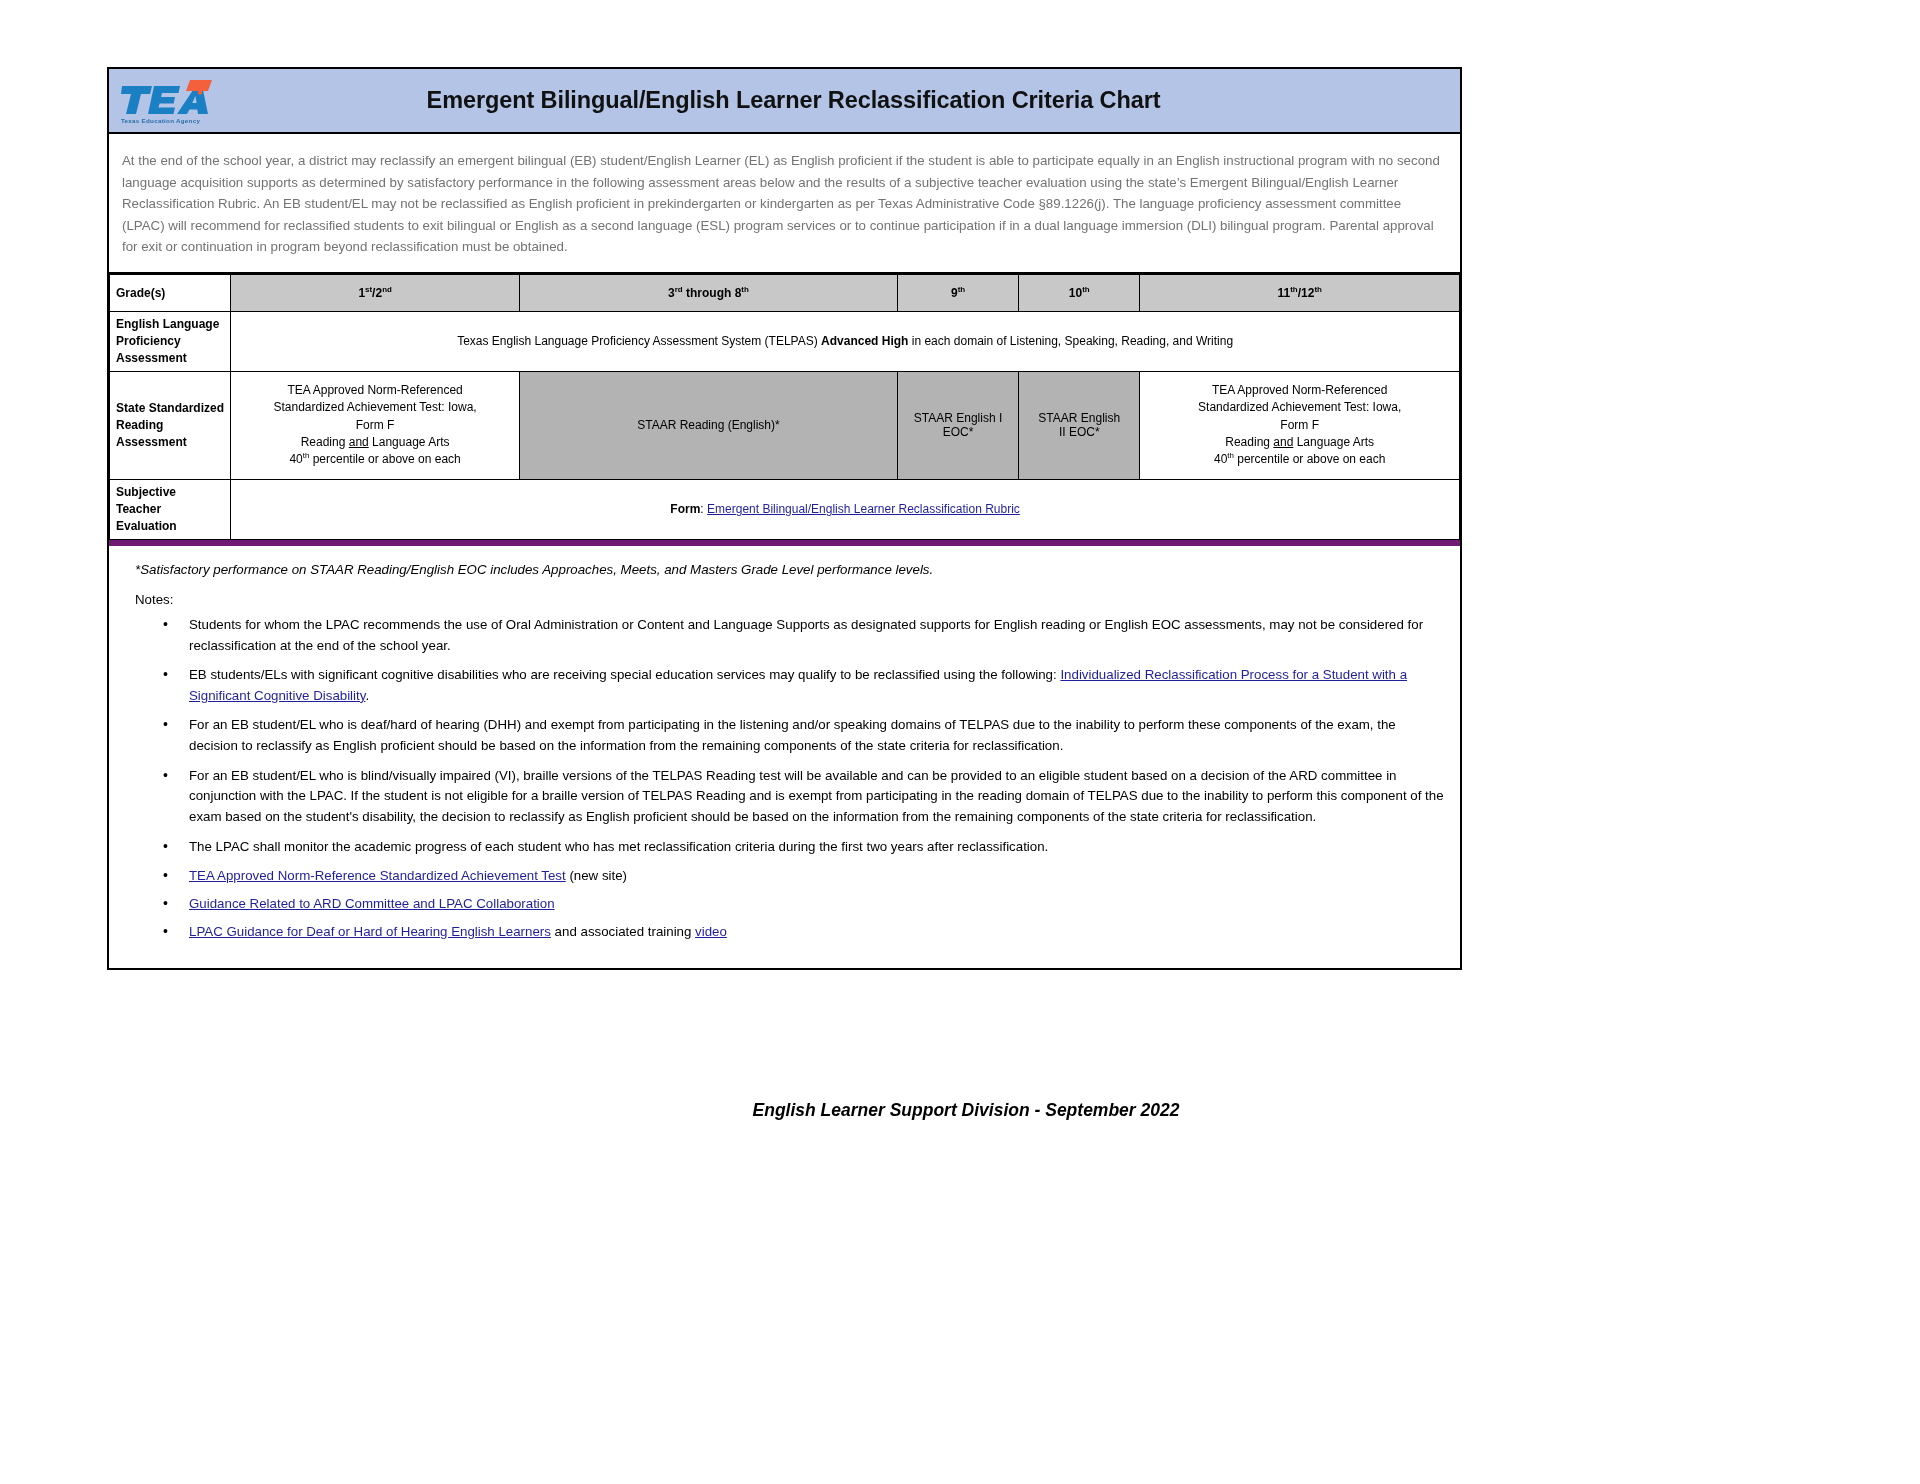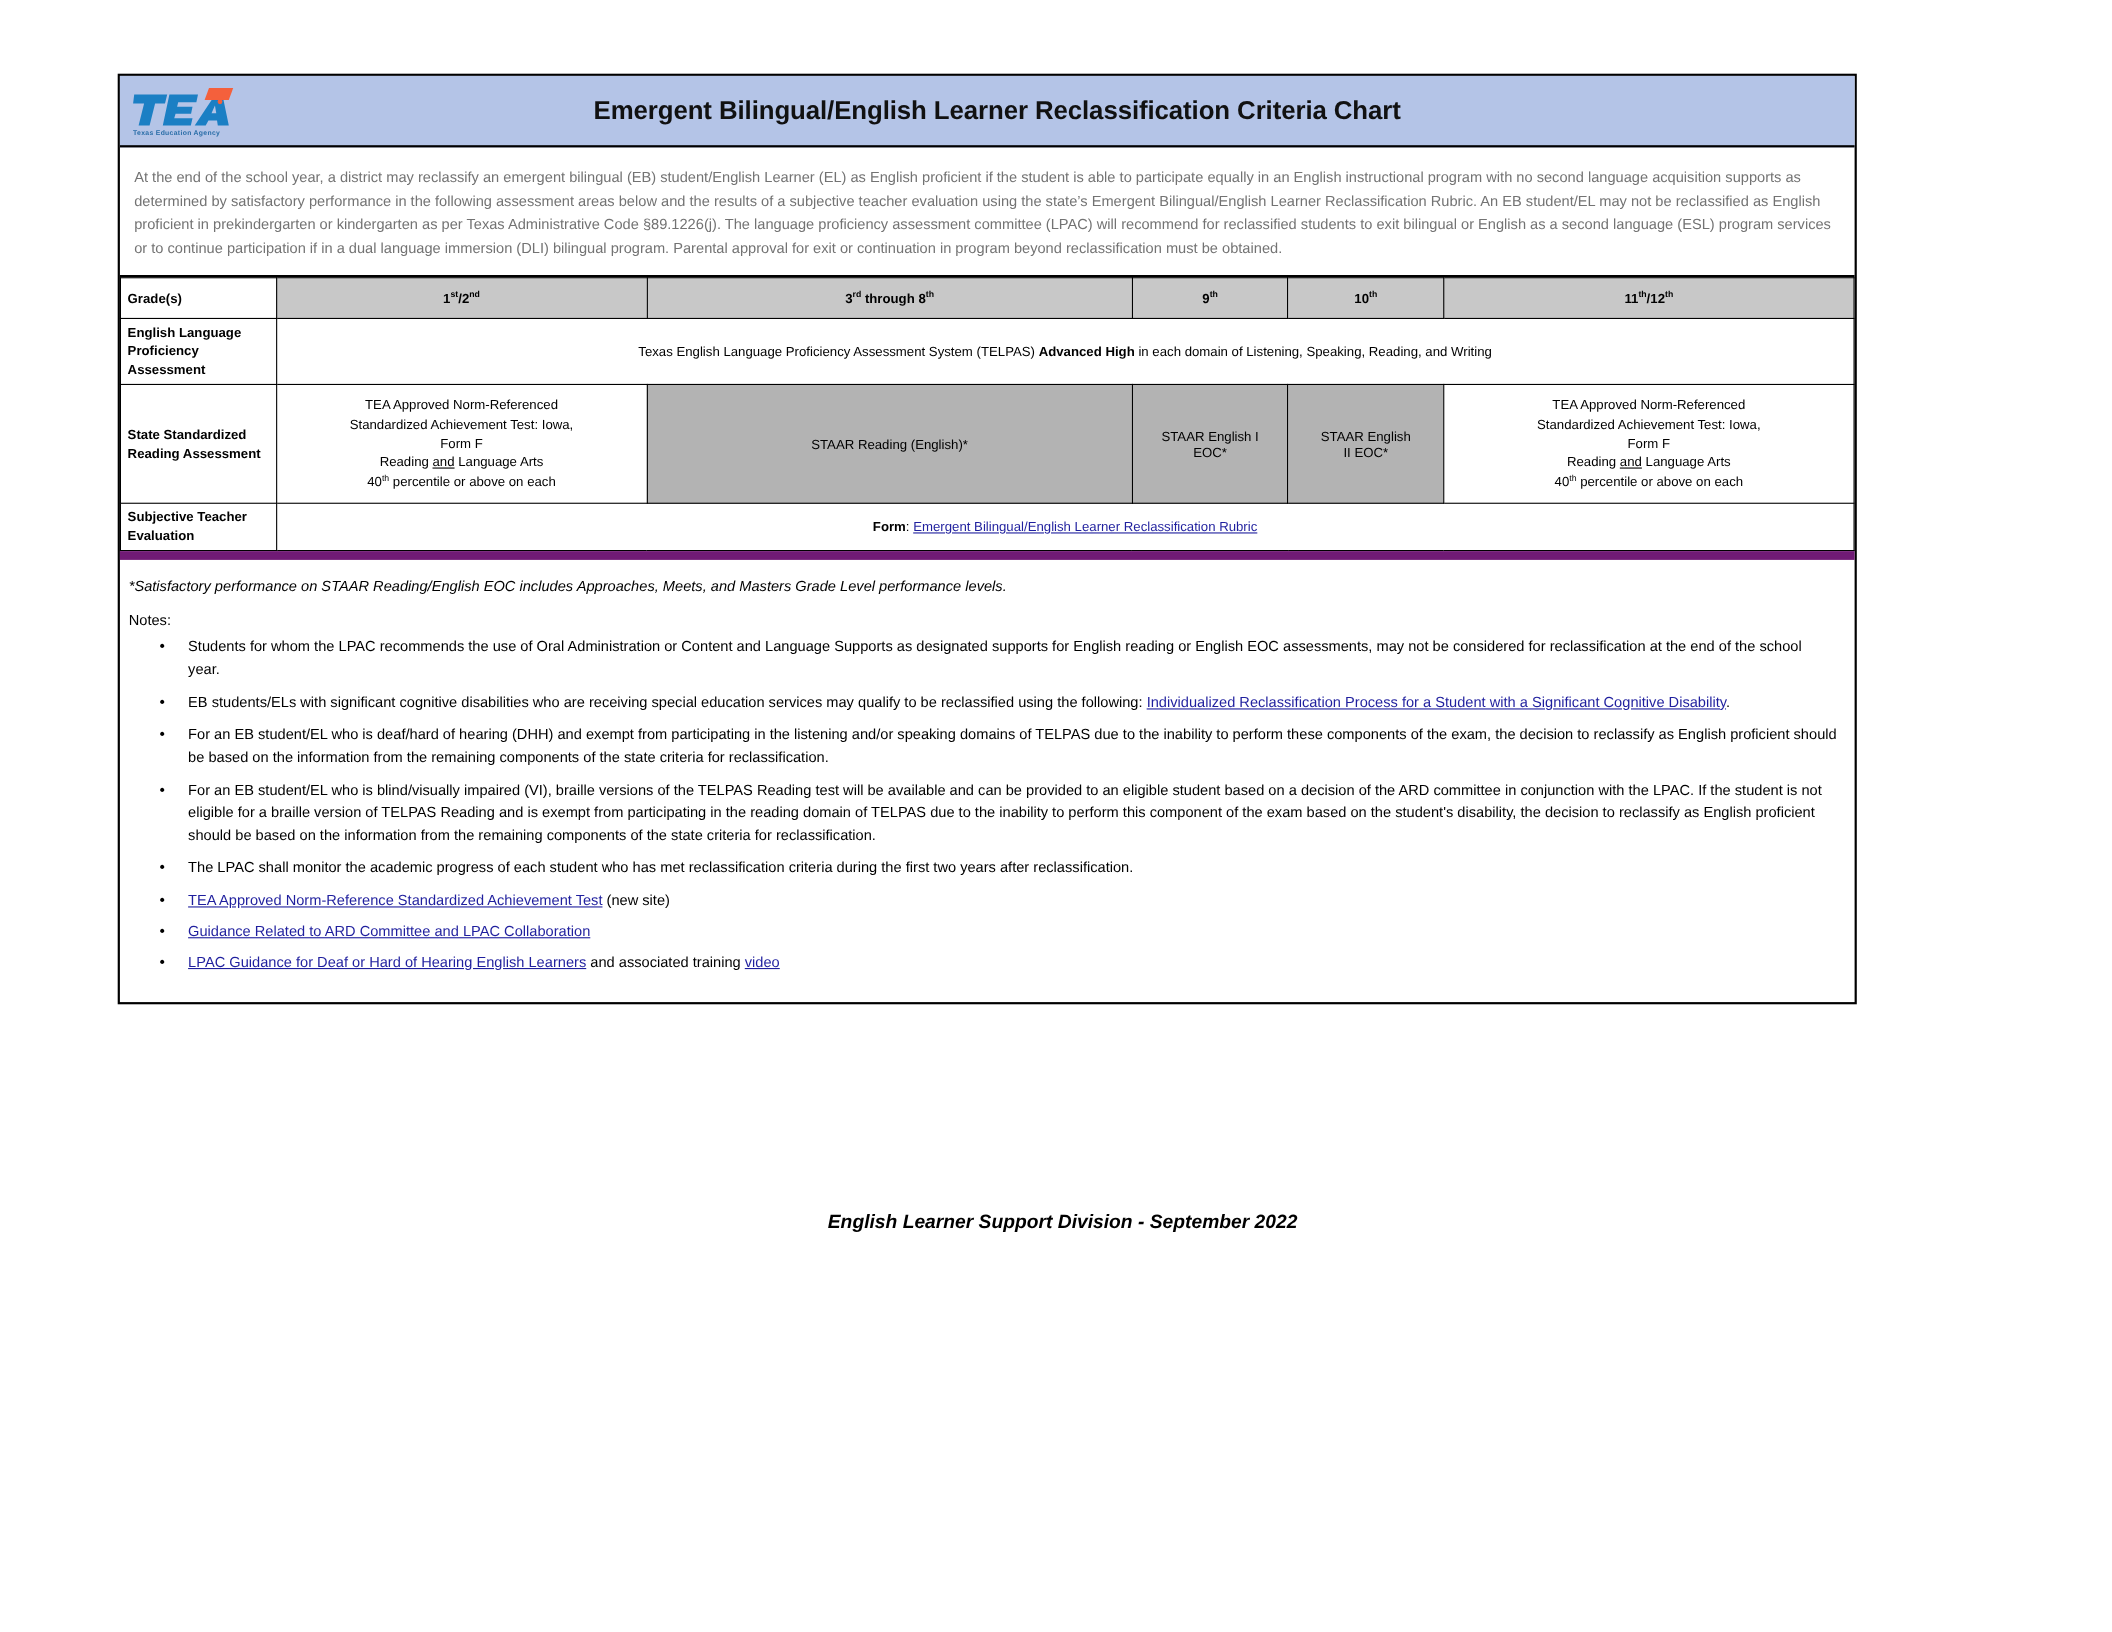--- a/index.html
+++ b/index.html
@@ -17,21 +17,21 @@
   .page {
     position: relative;
     width: 1920px;
     height: 1484px;
     box-sizing: border-box;
   }
   .doc {
     position: absolute;
     left: 107px;
     top: 67px;
-    width: 1581px;
+    width: 1355px;
     border: 2px solid #000;
     box-sizing: border-box;
     background: #fff;
   }
 
   
   .header-band {
     display: flex;
     align-items: center;
     background: #b4c4e7;
@@ -133,22 +133,22 @@
   }
   .u { text-decoration: underline; }
   .b { font-weight: bold; }
   a.link, .link {
     color: #1f1f9e;
     text-decoration: underline;
   }
 
   
   .notes {
-    border-top: 8px solid #701a75;
-    padding: 14px 16px 18px 8px;
+    border-top: 6px solid #701a75;
+    padding: 14px 16px 18px 26px;
     font-size: 13.3px;
     line-height: 1.55;
   }
   .note-star {
     font-style: italic;
     margin-bottom: 10px;
   }
   .notes-label {
     margin-bottom: 4px;
   }

